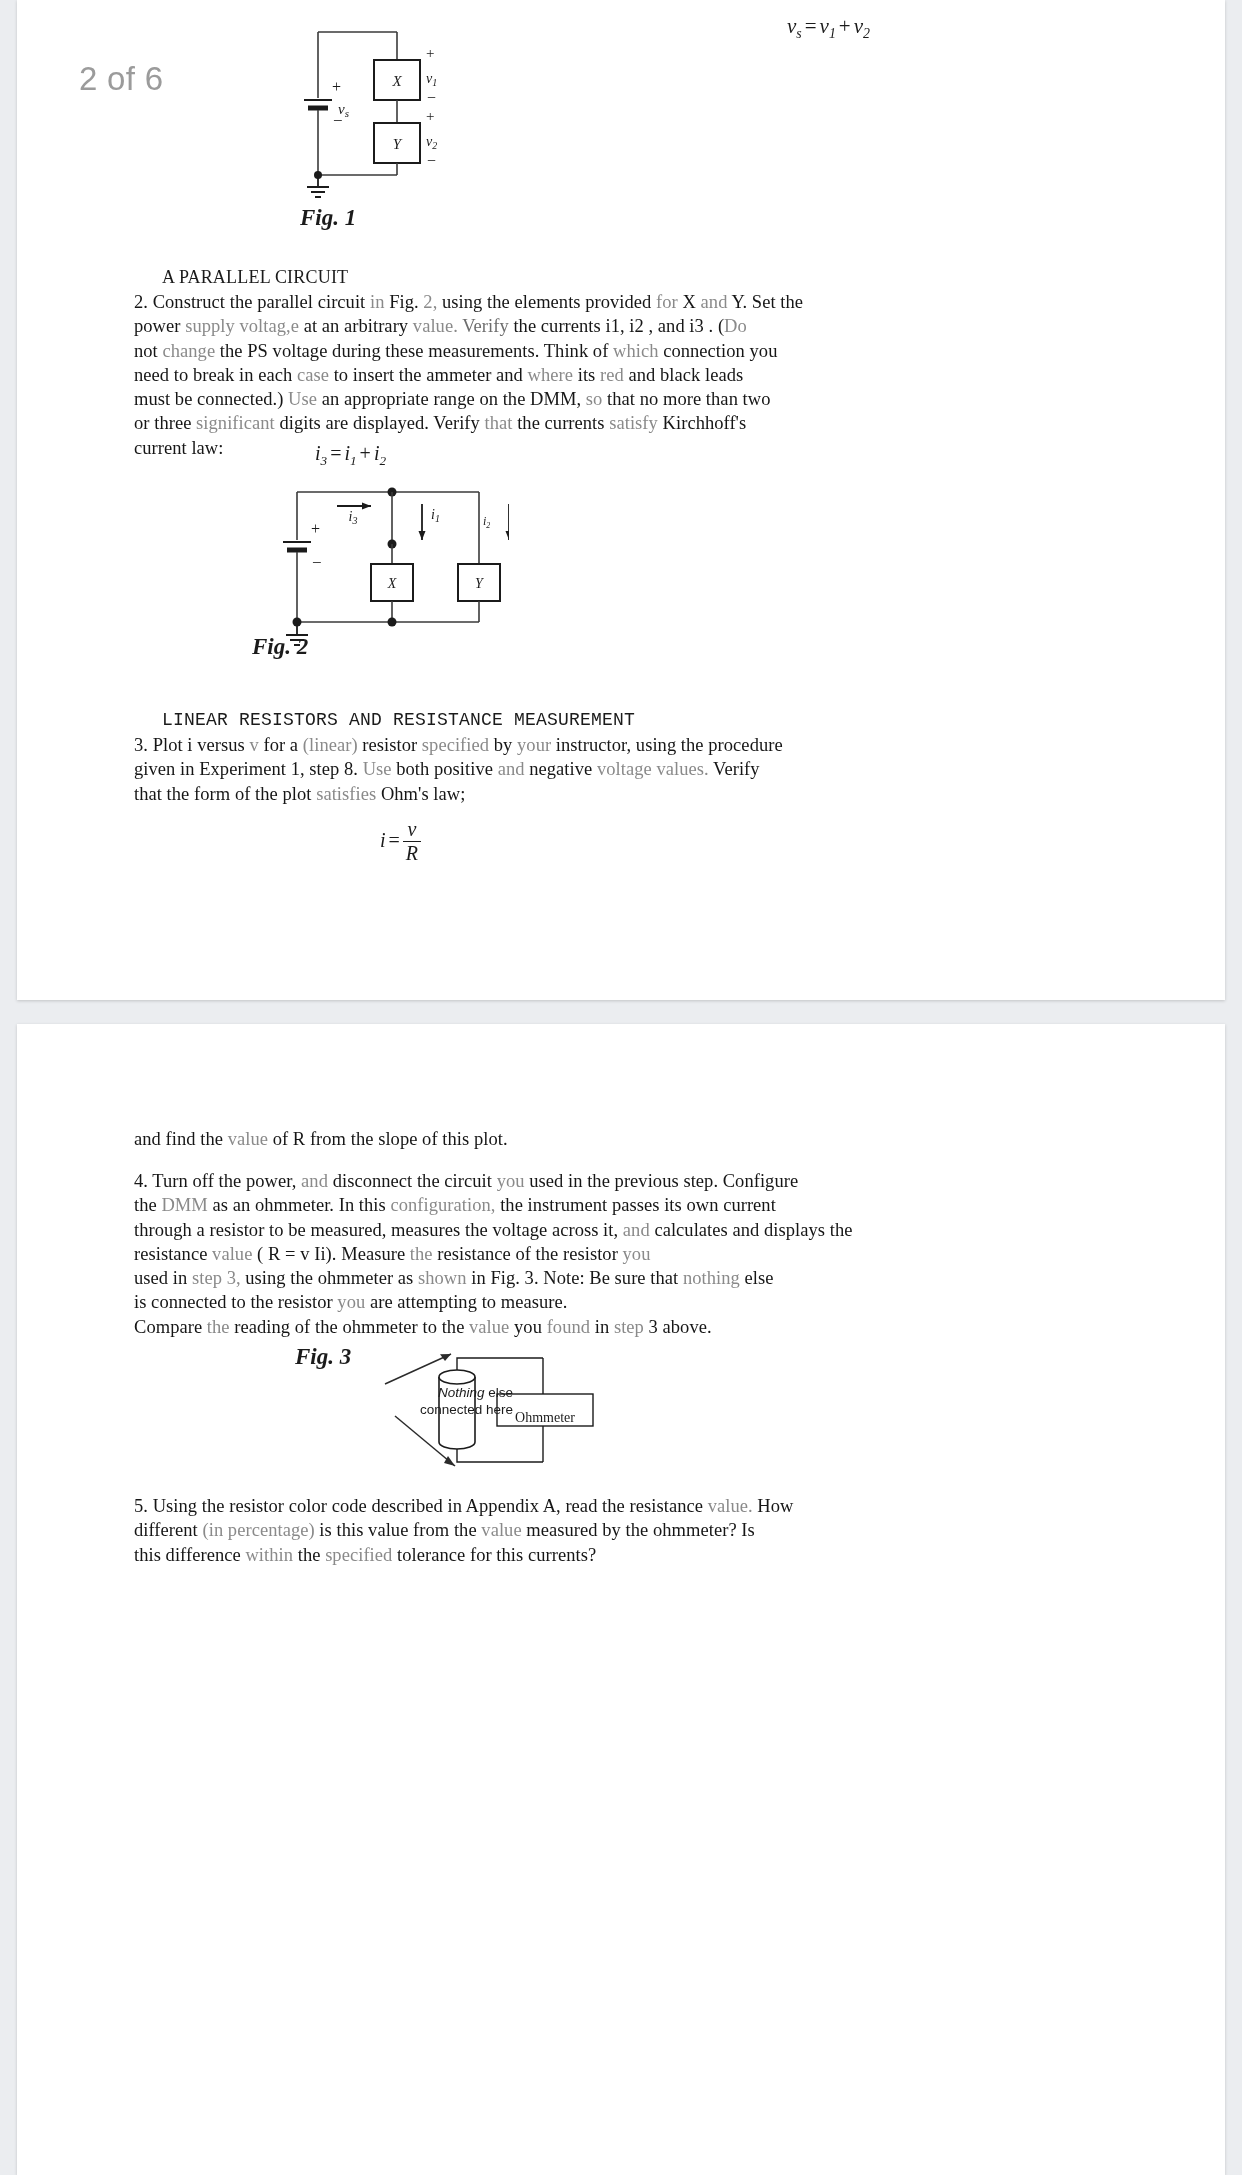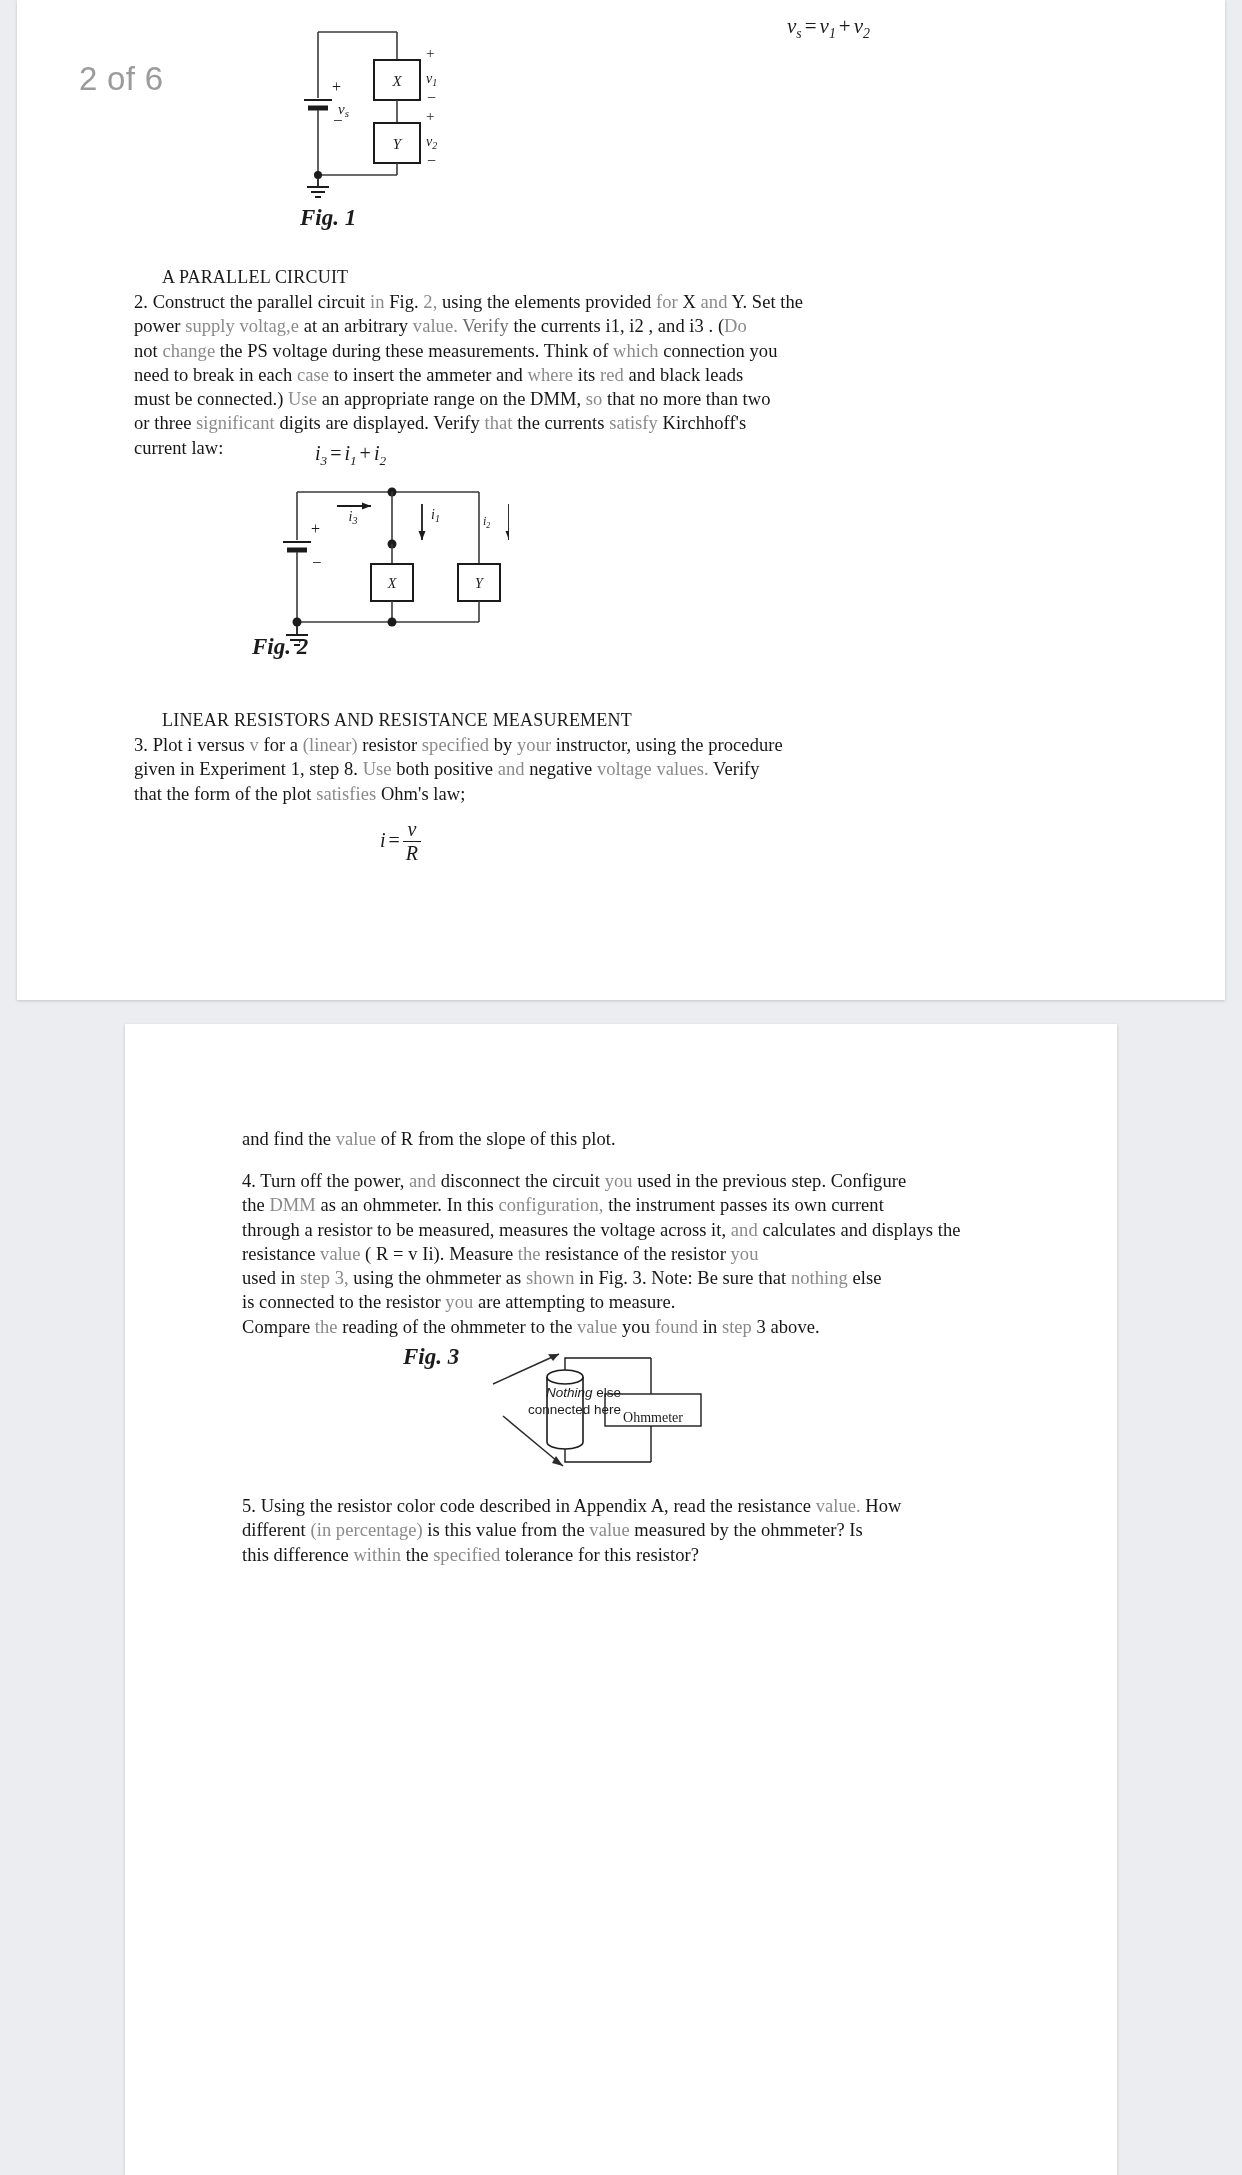--- a/index.html
+++ b/index.html
@@ -16,21 +16,21 @@
     position: relative;
   }
   .page {
     background: #ffffff;
     margin: 0 auto;
     position: relative;
     box-shadow: 0 1px 3px rgba(0,0,0,0.18);
   }
   #page1 { width: 1208px; height: 1000px; margin-left: 17px; }
   #page-gap { height: 24px; }
-  #page2 { width: 992px; height: 1151px; }
+  #page2 { width: 1208px; height: 1151px; }
 
   
   .page-indicator {
     position: absolute;
     left: 62px; top: 60px;
     font-family: "Liberation Sans", sans-serif;
     font-size: 33px;
     color: #9b9b9b;
     letter-spacing: 0.3px;
     font-weight: 400;
@@ -225,21 +225,21 @@
         <path d="M 230 58 L 226.5 49 L 233.5 49 Z" fill="#1b1b1b"></path>
       </svg>
     </div>
 
     <div class="eq" style="left:466px; top:514px; font-size:12px;">
       <span><i>i</i><sub>2</sub></span>
     </div>
 
     <div class="figcap" style="left:235px; top:634px;">Fig. 2</div>
 
-    <div class="heading" style="left:117px; top:710px;">LINEAR RESISTORS AND RESISTANCE MEASUREMENT</div>
+    <div class="heading" style="left:117px; top:710px;font-family:Liberation Mono, monospace;">LINEAR RESISTORS AND RESISTANCE MEASUREMENT</div>
 
     <div class="para" style="left:117px; top:733px;">
         <span class="l"><span class="blk">3. Plot i versus </span><span class="dim">v</span><span class="blk"> for a </span><span class="dim">(linear)</span><span class="blk"> resistor </span><span class="dim">specified</span><span class="blk"> by </span><span class="dim">your</span><span class="blk"> instructor, using the procedure</span></span>
         <span class="l"><span class="blk">given in Experiment 1, step 8. </span><span class="dim">Use</span><span class="blk"> both positive </span><span class="dim">and</span><span class="blk"> negative </span><span class="dim">voltage values.</span><span class="blk"> Verify</span></span>
         <span class="l"><span class="blk">that the form of the plot </span><span class="dim">satisfies</span><span class="blk"> Ohm's law;</span></span>
       </div>
 
     <div class="eq" style="left:363px; top:820px; font-size:20px;">
       <span><i>i</i><span class="op">=</span><span class="frac"><span class="num">v</span><span class="bar"></span><span class="den">R</span></span></span>
     </div>
@@ -295,18 +295,18 @@
       <div><i>Nothing</i><span> else</span></div>
       <div>connected here</div>
     </div>
 
     <div style="position:absolute; left:480px; top:386px; width:96px; text-align:center;
                 font-family:Liberation Serif, serif; font-size:14px; color:#1b1b1b;">Ohmmeter</div>
 
     <div class="para" style="left:117px; top:470px;">
         <span class="l"><span class="blk">5. Using the resistor color code described in Appendix A, read the resistance </span><span class="dim">value.</span><span class="blk"> How</span></span>
         <span class="l"><span class="blk">different </span><span class="dim">(in percentage)</span><span class="blk"> is this value from the </span><span class="dim">value</span><span class="blk"> measured by the ohmmeter? Is</span></span>
-        <span class="l"><span class="blk">this difference </span><span class="dim">within</span><span class="blk"> the </span><span class="dim">specified</span><span class="blk"> tolerance for this resistor?</span></span>
+        <span class="l"><span class="blk">this difference </span><span class="dim">within</span><span class="blk"> the </span><span class="dim">specified</span><span class="blk"> tolerance for this currents?</span></span>
       </div>
 
   </div>
 
 </div>
 
 </body></html>

